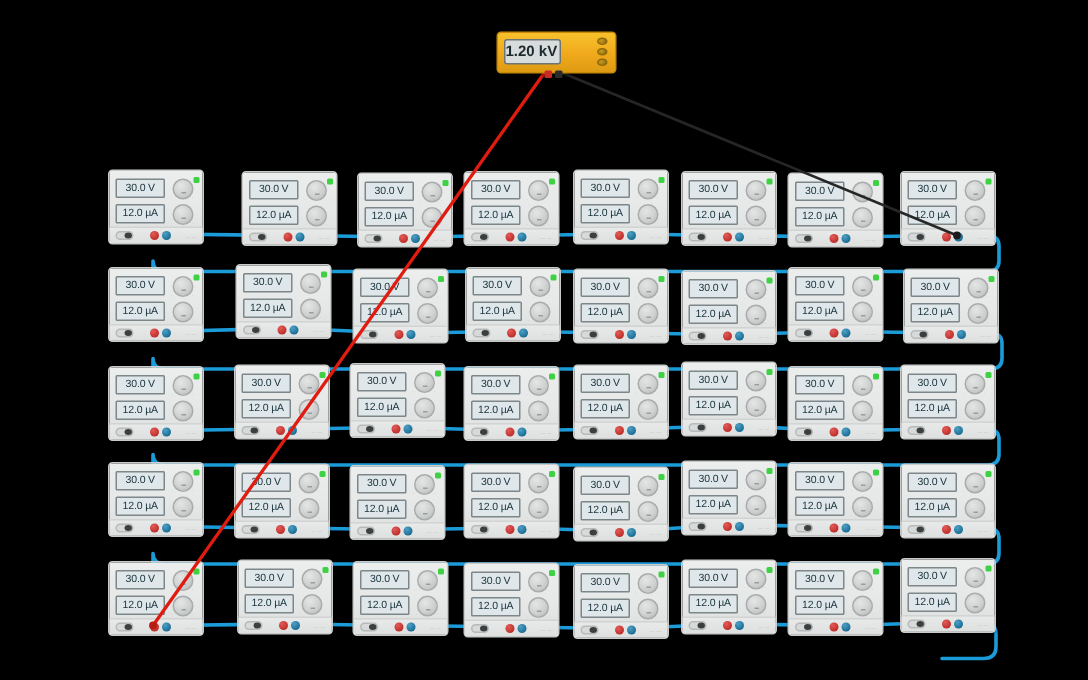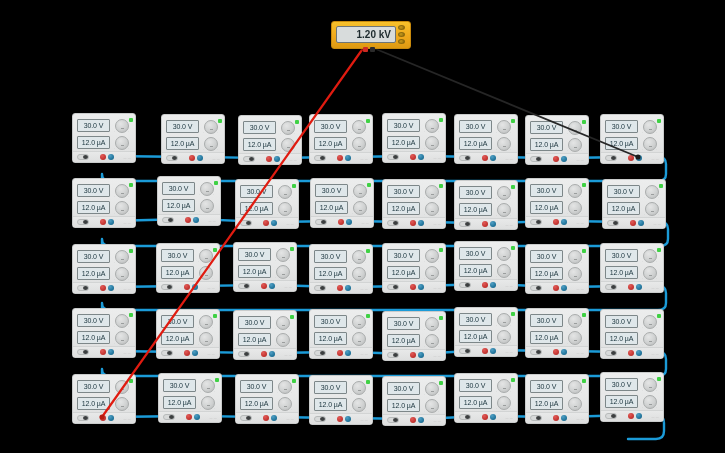--- a/index.html
+++ b/index.html
@@ -171,21 +171,21 @@
     background: linear-gradient(180deg, #f7c12b 0%, #f0a91c 55%, #dd9a12 100%);
     border: 1px solid #c98a0c;
     border-radius: 3px;
     z-index: 6;
     box-shadow: 0 1px 2px rgba(0,0,0,0.5);
   }
   #meter .m-screen {
     position: absolute;
     left: 4px;
     top: 4px;
-    width: 60px;
+    width: 38px;
     height: 17px;
     background: #d8dcdc;
     border: 1px solid #6e7575;
     border-radius: 2px;
     box-sizing: border-box;
     color: #1d2a2d;
     font-size: 10px;
     font-weight: bold;
     line-height: 15px;
     text-align: right;

